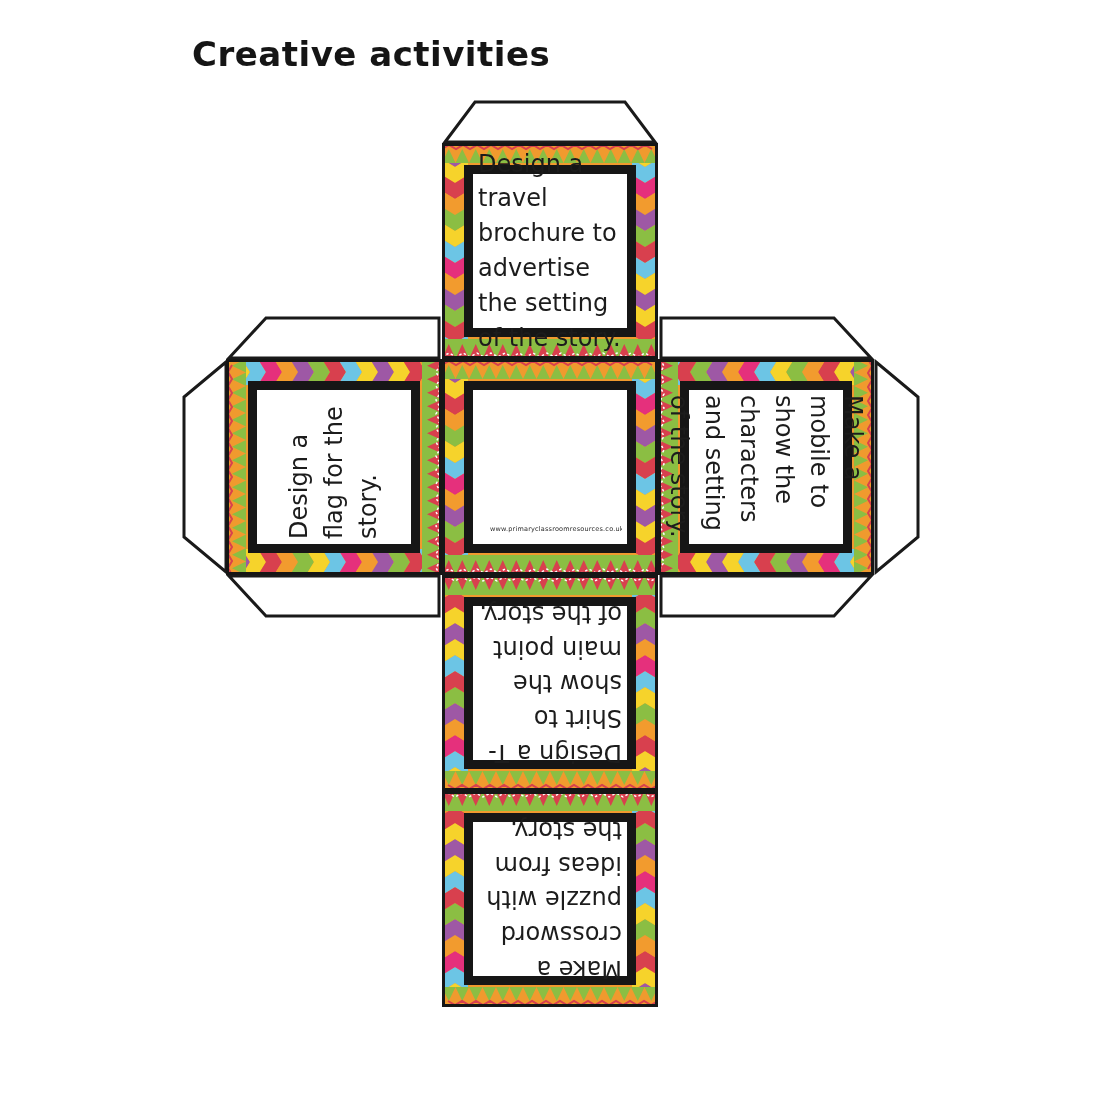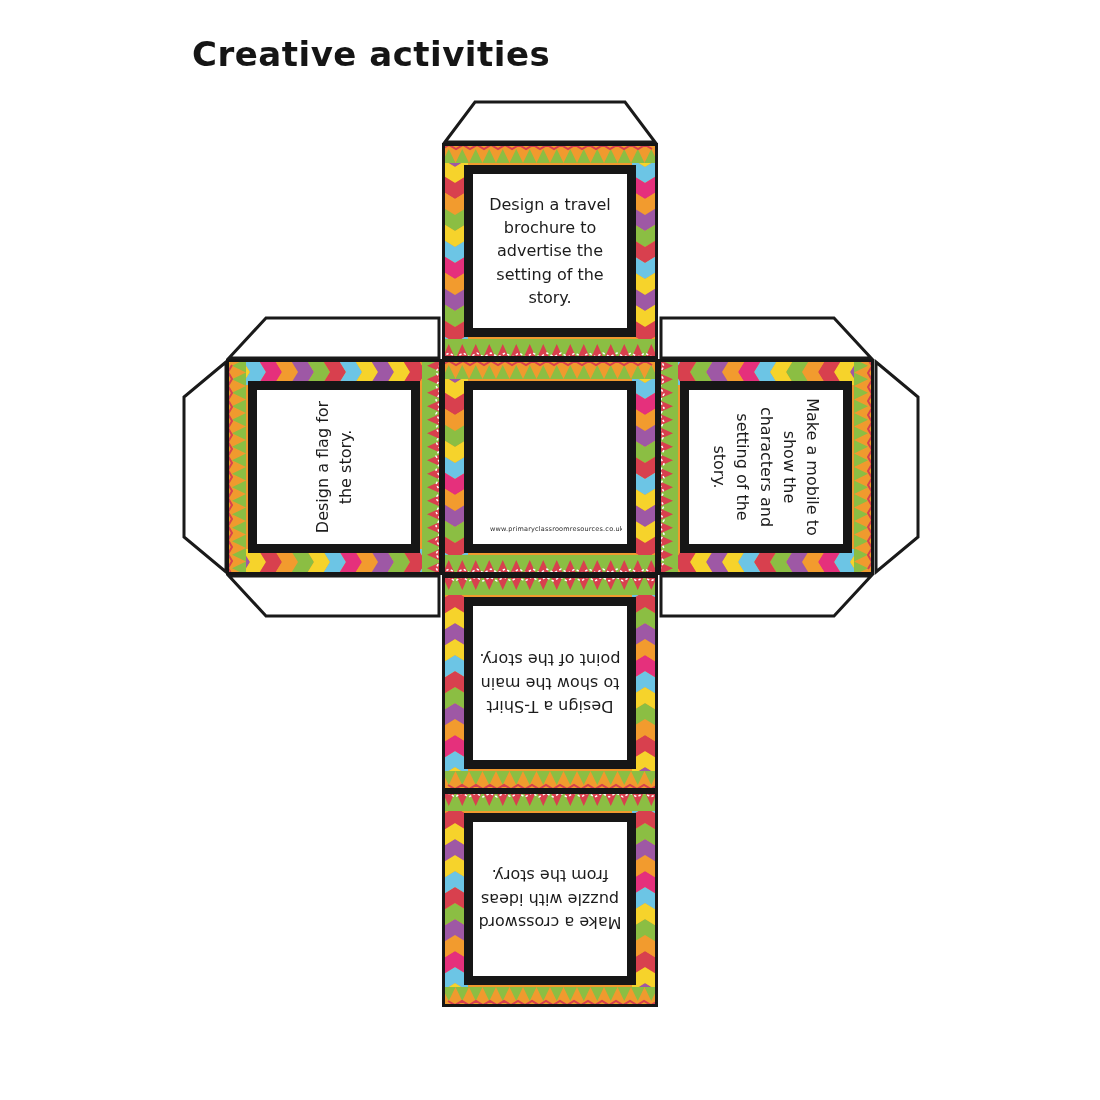--- a/index.html
+++ b/index.html
@@ -20,21 +20,21 @@
   .face--tshirt,.face--crossword{transform:rotate(180deg);}
   .face--travel{left:442px;top:143px;}
   .face--flag{left:226px;top:359px;}
   .face--board{left:442px;top:359px;}
   .face--mobile{left:658px;top:359px;}
   .face--tshirt{left:442px;top:575px;}
   .face--crossword{left:442px;top:791px;}
   .frame{position:absolute;inset:0;}
   .face-text{
     position:absolute;inset:36px;display:flex;align-items:center;justify-content:center;
-    text-align:center;font-size:16px;line-height:1.45;color:#1c1c1c;
+    text-align:left;font-size:24px;line-height:1.45;color:#1c1c1c;
   }
   .face-url{
     position:absolute;left:48px;right:36px;bottom:42px;text-align:center;
     font-size:6.5px;letter-spacing:0.2px;color:#2a2a2a;white-space:nowrap;overflow:hidden;
   }
   .tab-travel{left:442px;top:99px;}
   .tab-flag-top{left:226px;top:315px;}
   .tab-flag-side{left:178px;top:359px;}
   .tab-flag-bottom{left:226px;top:573px;}
   .tab-mobile-top{left:658px;top:315px;}

